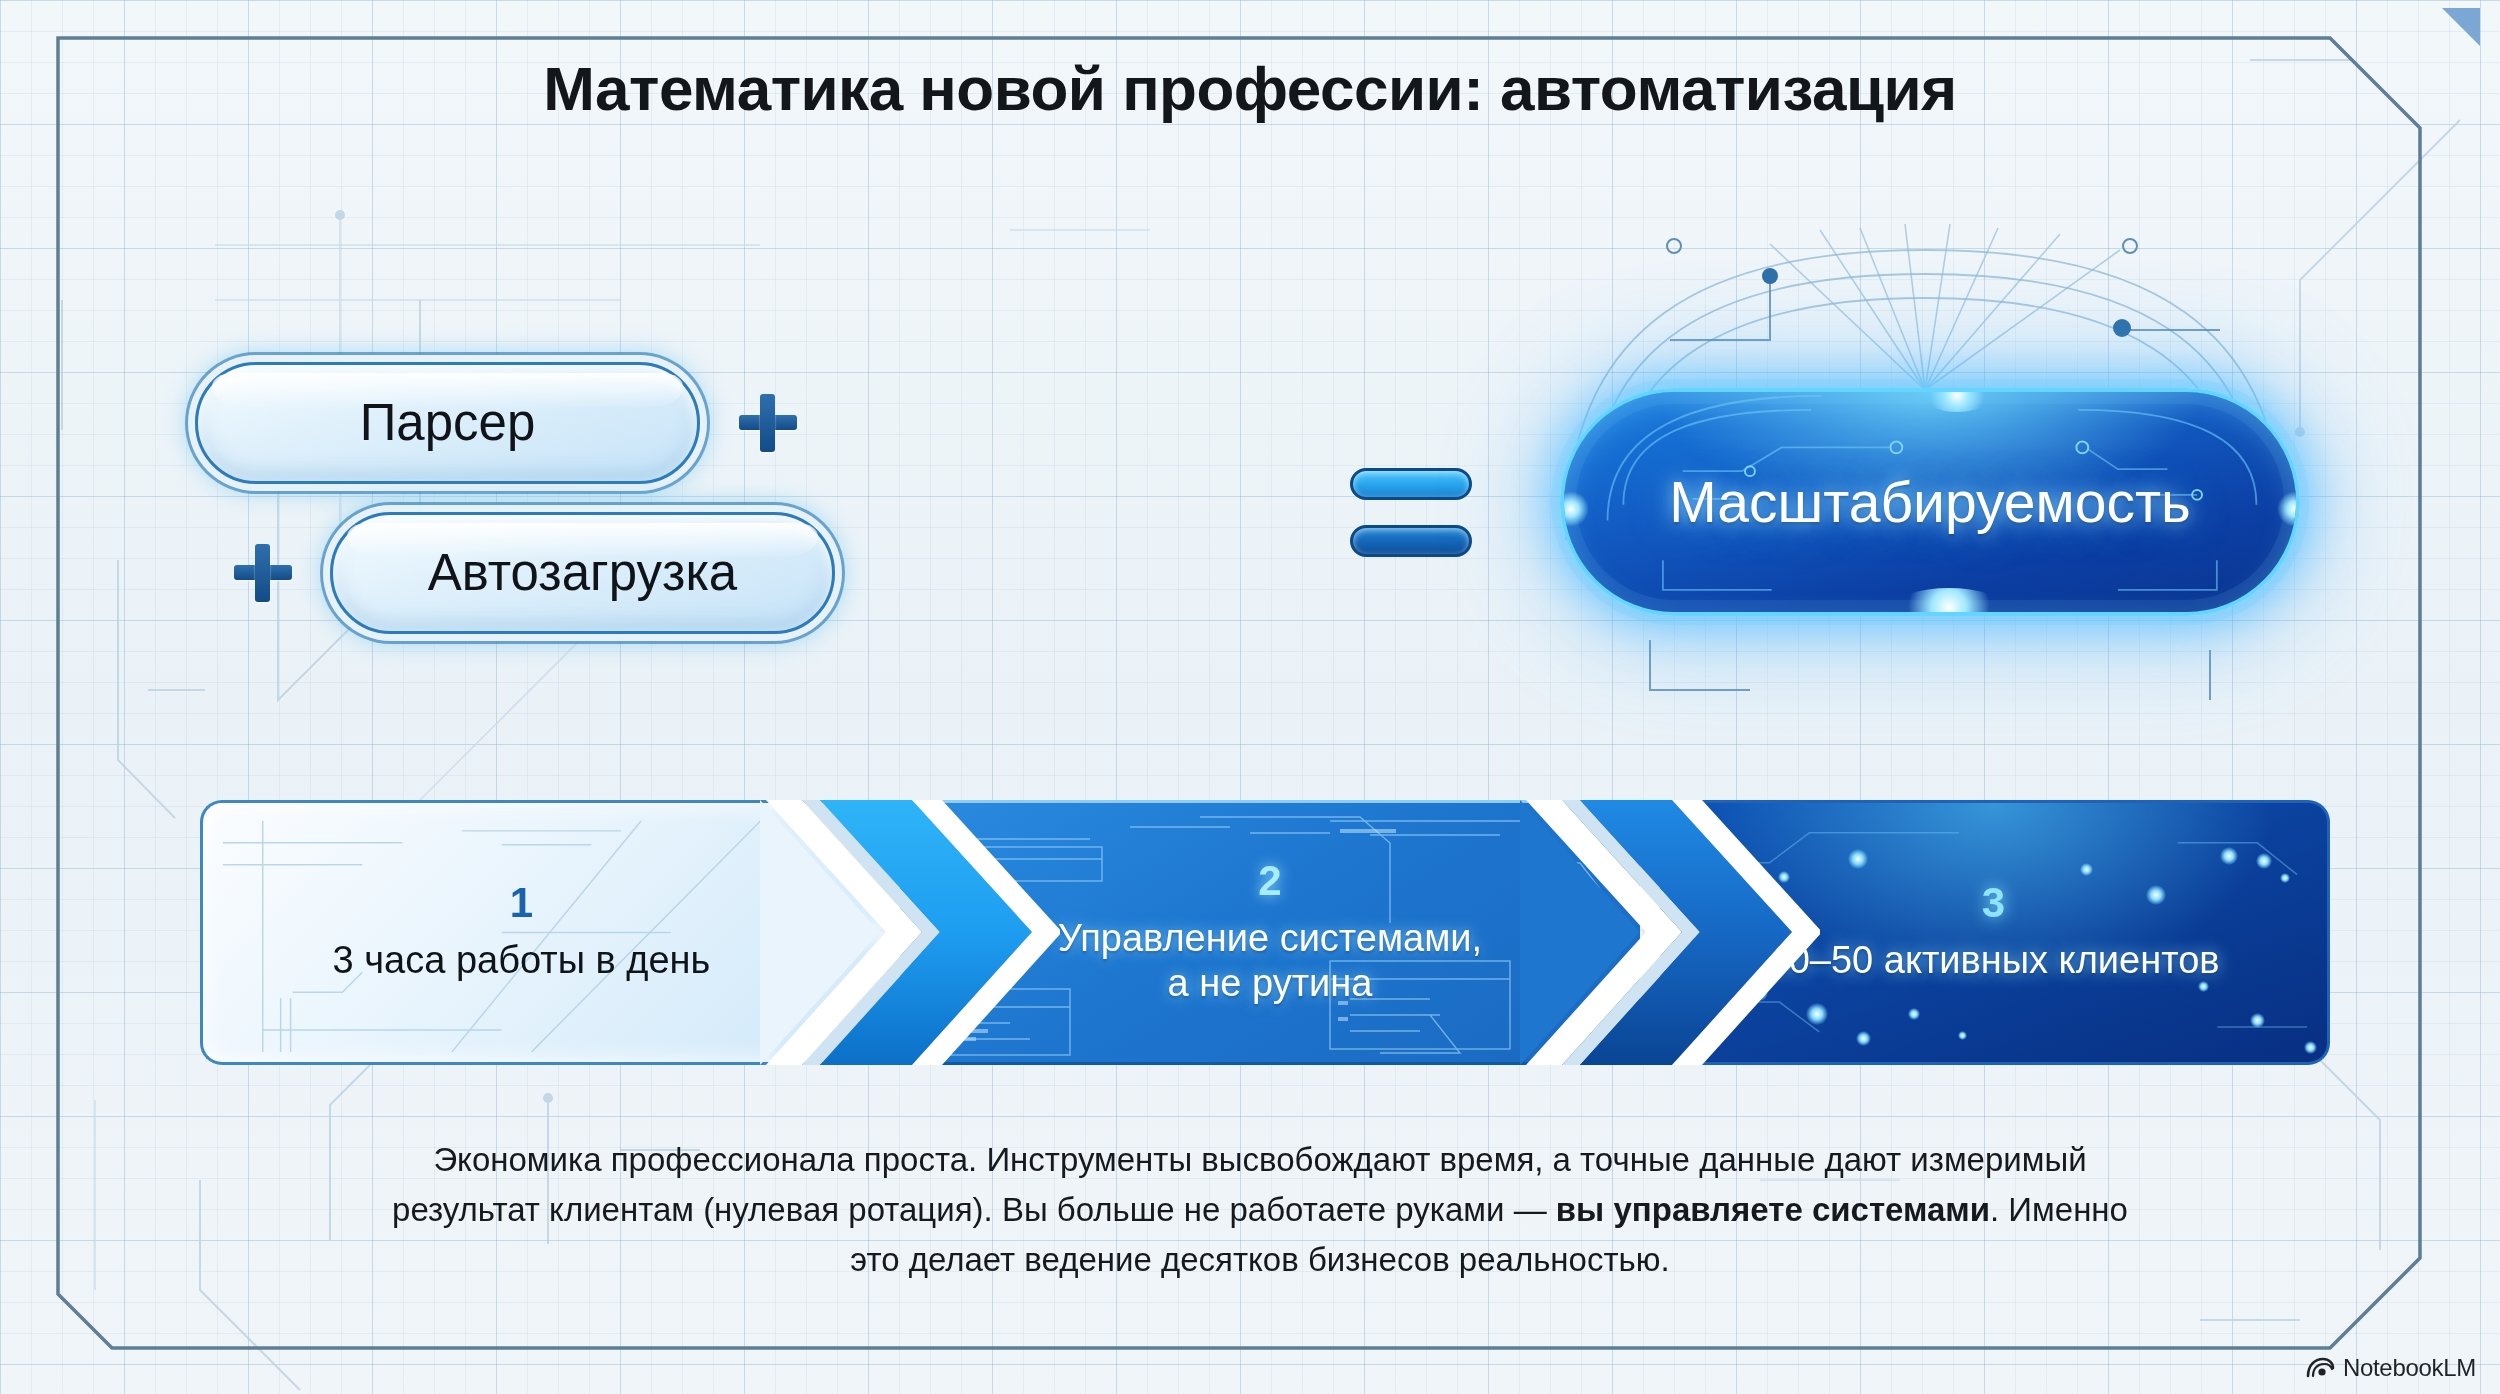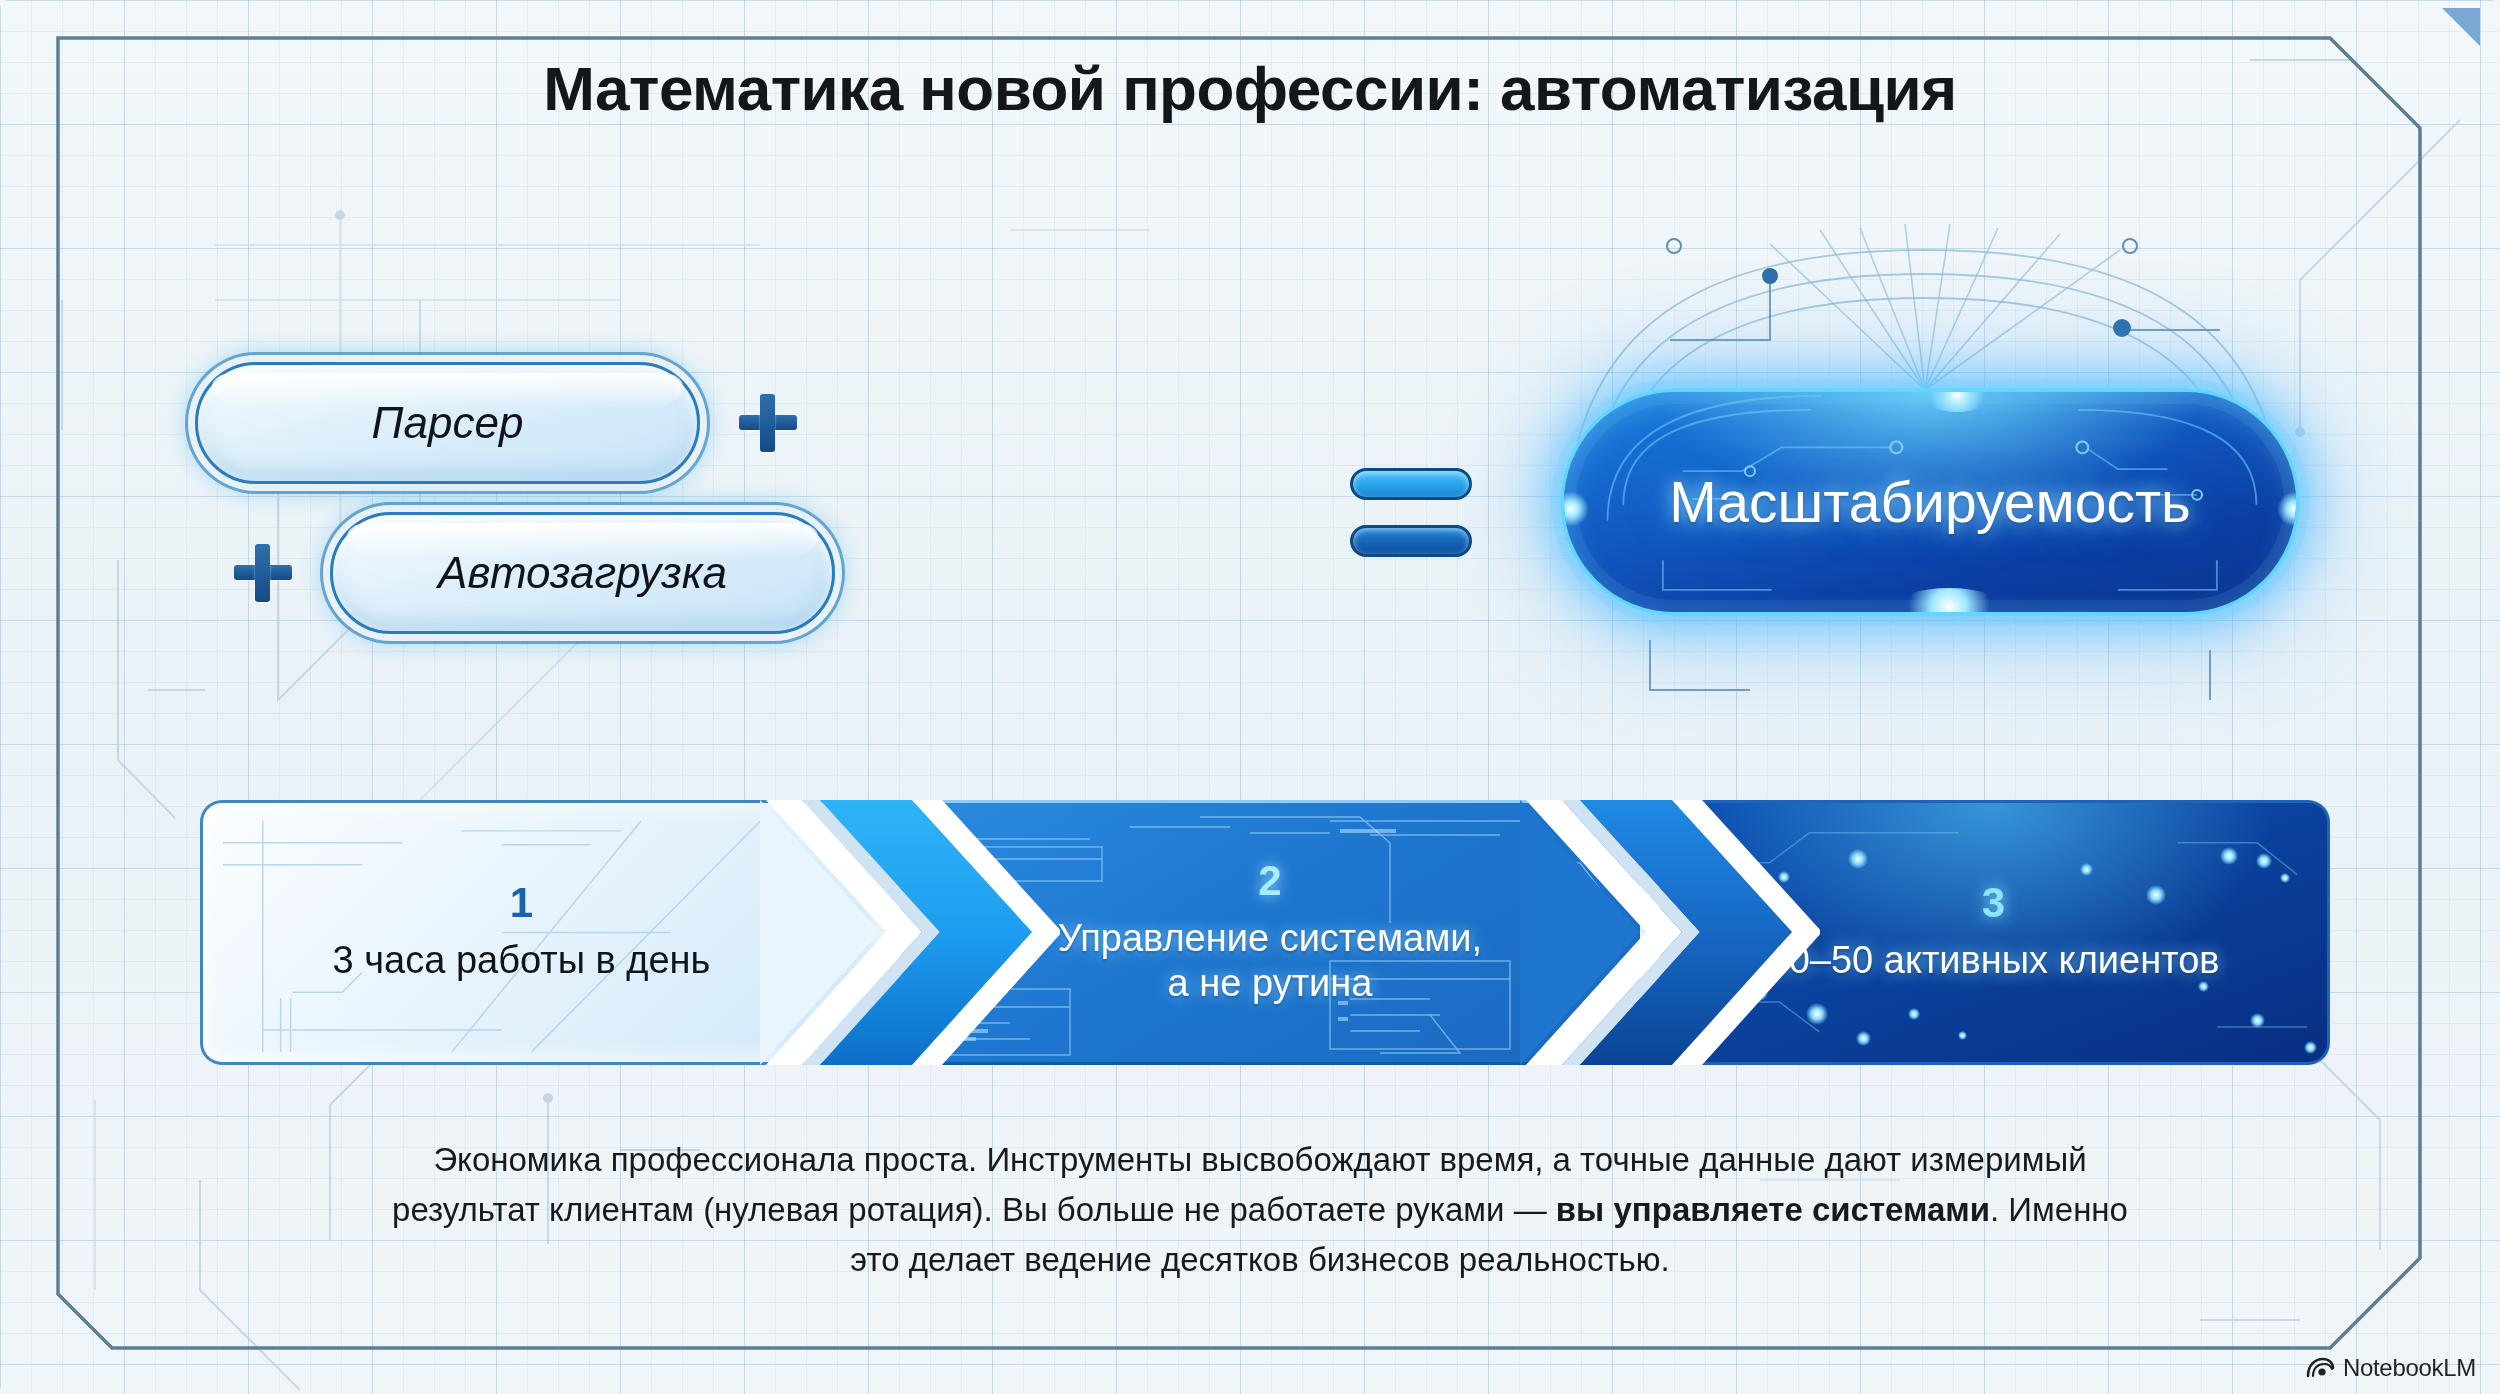--- a/index.html
+++ b/index.html
@@ -16,21 +16,20 @@
     position: relative;
   }
 
   
   #canvas {
     position: absolute;
     inset: 0;
     background:
       linear-gradient(180deg, #f2f7fa 0%, #eaf2f7 50%, #f0f5f9 100%);
     overflow: hidden;
-    border-radius: 9px;
   }
 
   
   #grid-fine {
     position: absolute; inset: 0;
     background-image:
       linear-gradient(to right, rgba(150,185,210,0.16) 1px, transparent 1px),
       linear-gradient(to bottom, rgba(150,185,210,0.16) 1px, transparent 1px);
     background-size: 31px 31px;
   }
@@ -109,26 +108,25 @@
     content: "";
     position: absolute;
     left: 14px; right: 14px; top: 8px;
     height: 34px;
     border-radius: 40px 40px 60px 60px / 26px 26px 40px 40px;
     background: linear-gradient(180deg, rgba(255,255,255,0.95), rgba(255,255,255,0.05));
     pointer-events: none;
   }
   .pill-label {
     position: relative;
-    font-size: 44px;
+    font-size: 51px;
     font-weight: normal;
     color: #101418;
     white-space: nowrap;
     z-index: 2;
-    font-style: italic;
   }
 
   .plus {
     width: 135px;
     display: flex;
     align-items: center;
     justify-content: center;
     position: relative;
   }
   .plus-h, .plus-v {

